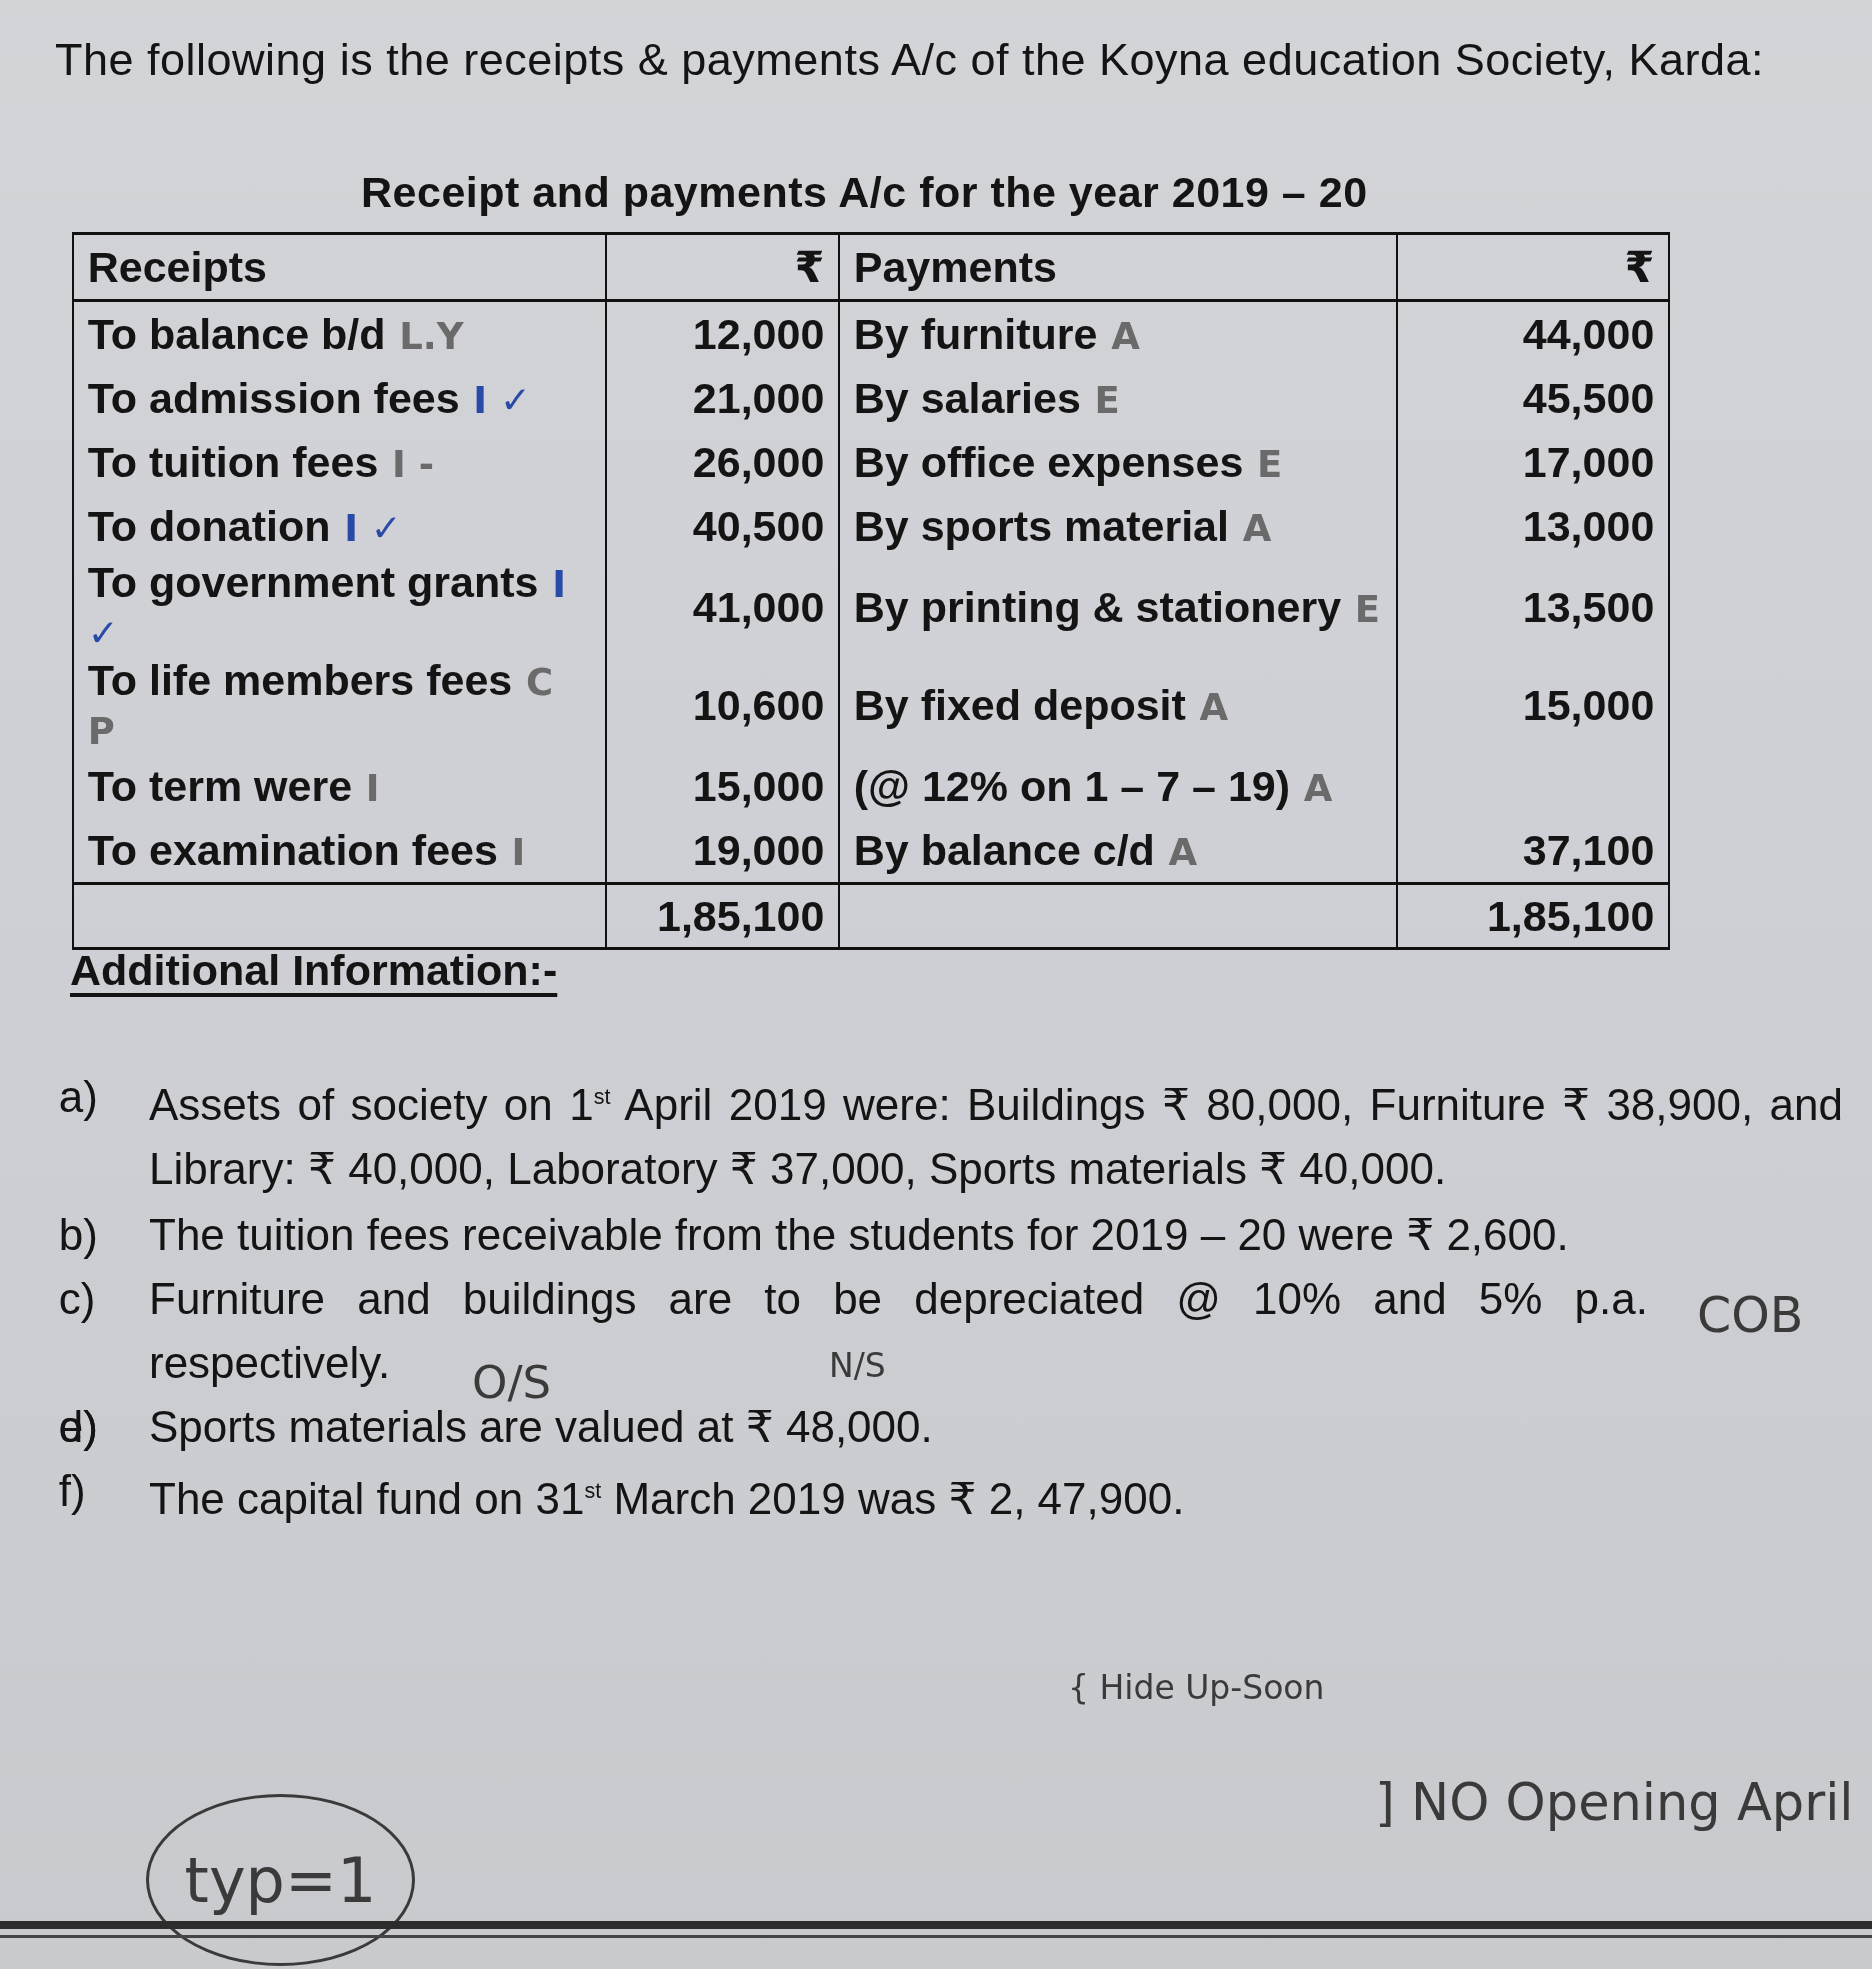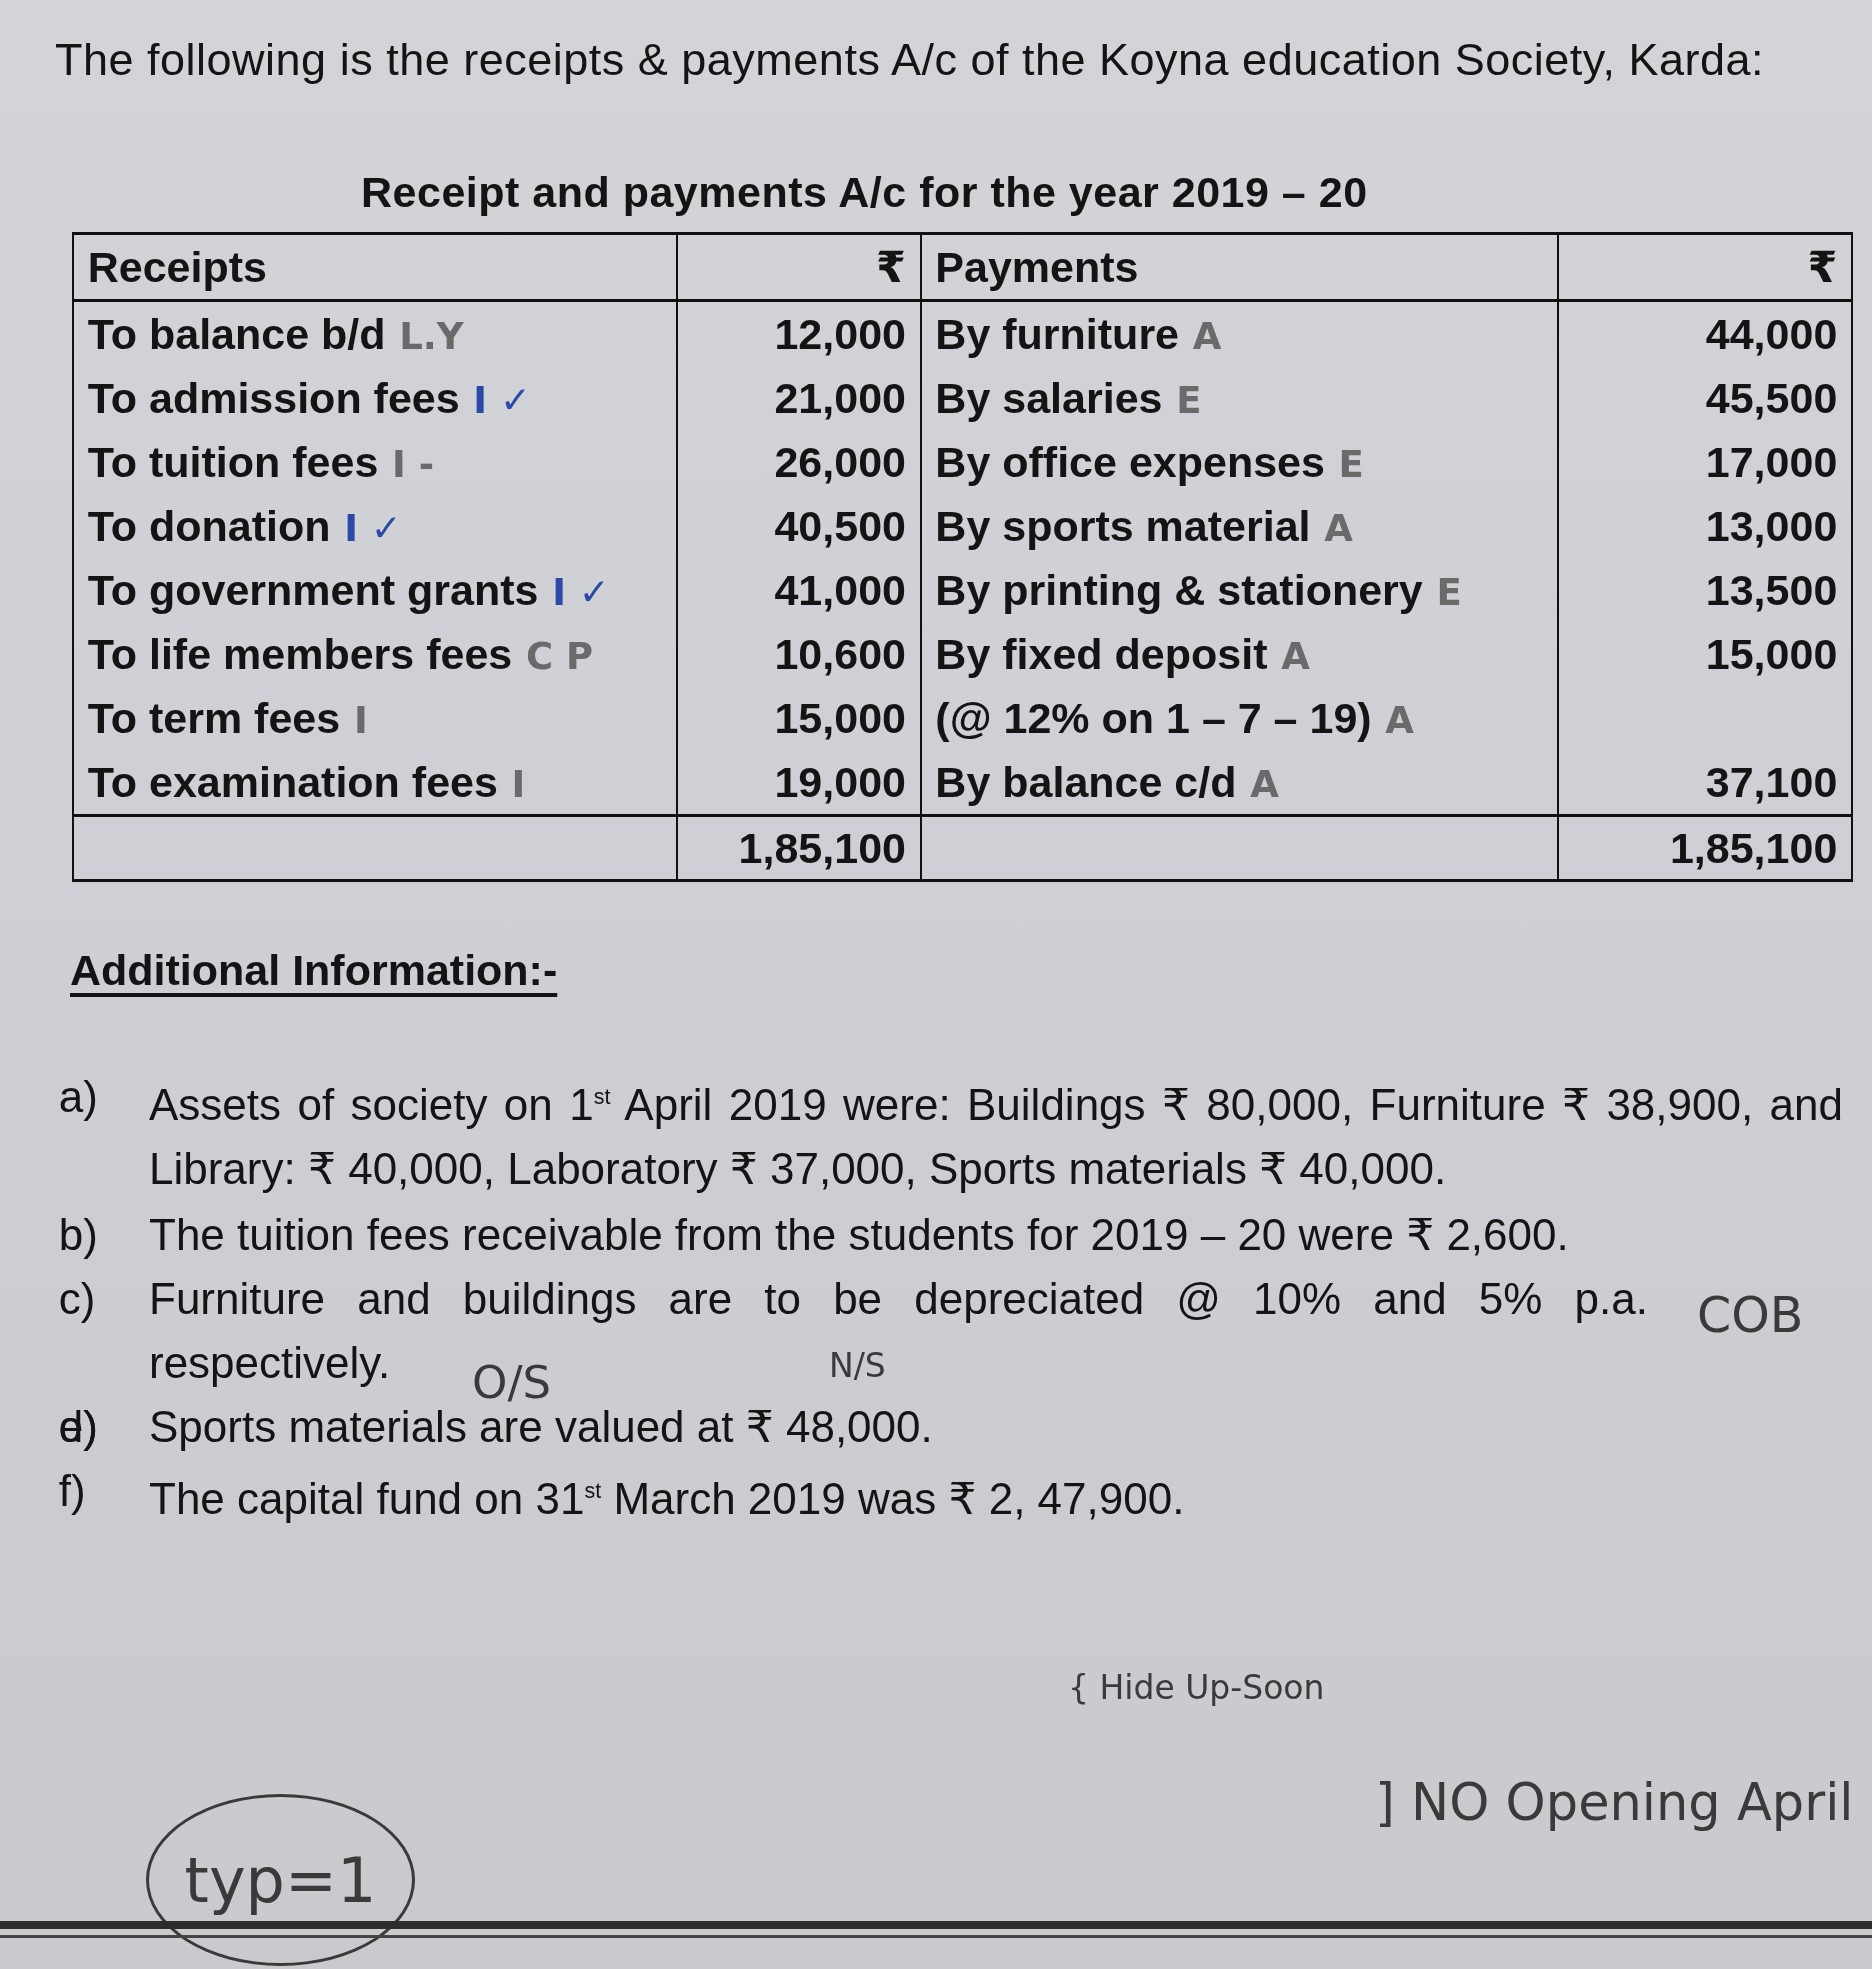--- a/index.html
+++ b/index.html
@@ -12,21 +12,21 @@
   }
   .intro {
     position: absolute; left: 55px; top: 29px; width: 1775px;
     font-size: 45px; line-height: 62px; letter-spacing: 0.5px;
   }
   .table-title {
     position: absolute; left: 361px; top: 168px;
     font-size: 43px; font-weight: bold; letter-spacing: 0.5px;
   }
   table.ledger {
-    position: absolute; left: 72px; top: 232px; width: 1781px;
+    position: absolute; left: 72px; top: 232px; width: 1598px;
     border-collapse: collapse; font-size: 43px;
   }
   table.ledger td, table.ledger th {
     border-left: 2.9px solid #111; border-right: 2.9px solid #111;
     padding: 0 13.7px; height: 64px; vertical-align: middle;
   }
   table.ledger th { font-weight: bold; text-align: left; border-top: 3.9px solid #111; border-bottom: 3.9px solid #111; height: 64px; }
   table.ledger th.amt, table.ledger td.amt { text-align: right; }
   table.ledger col.c1 { width: 605px; }
   table.ledger col.c2 { width: 244px; }
@@ -113,21 +113,21 @@
     <td><span>By printing &amp; stationery</span><span class="annot pencil">E</span></td>
     <td class="amt">13,500</td>
   </tr>
   <tr class="body">
     <td><span>To life members fees</span><span class="annot pencil">C P</span></td>
     <td class="amt">10,600</td>
     <td><span>By fixed deposit</span><span class="annot pencil">A</span></td>
     <td class="amt">15,000</td>
   </tr>
   <tr class="body">
-    <td><span>To term fees</span><span class="annot pencil">I</span></td>
+    <td><span>To term were</span><span class="annot pencil">I</span></td>
     <td class="amt">15,000</td>
     <td><span>(@ 12% on 1 – 7 – 19)</span><span class="annot pencil">A</span></td>
     <td class="amt"></td>
   </tr>
   <tr class="body">
     <td><span>To examination fees</span><span class="annot pencil">I</span></td>
     <td class="amt">19,000</td>
     <td><span>By balance c/d</span><span class="annot pencil">A</span></td>
     <td class="amt">37,100</td>
   </tr>

